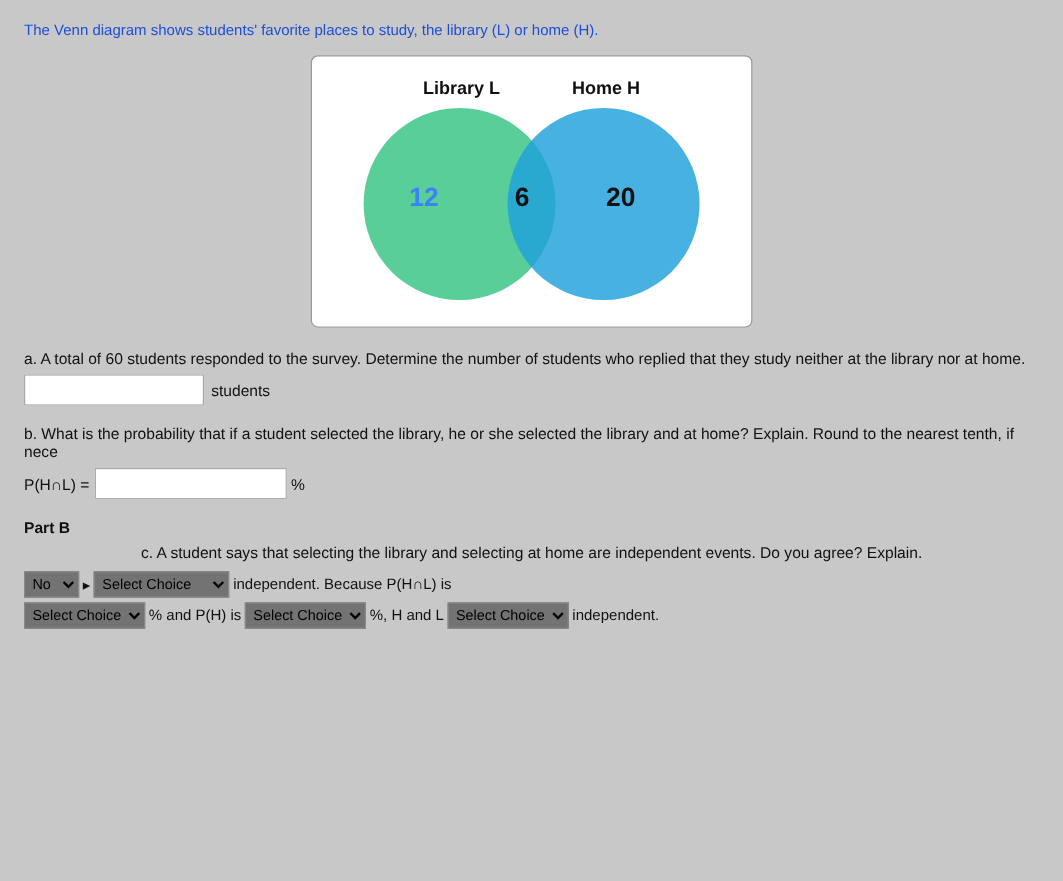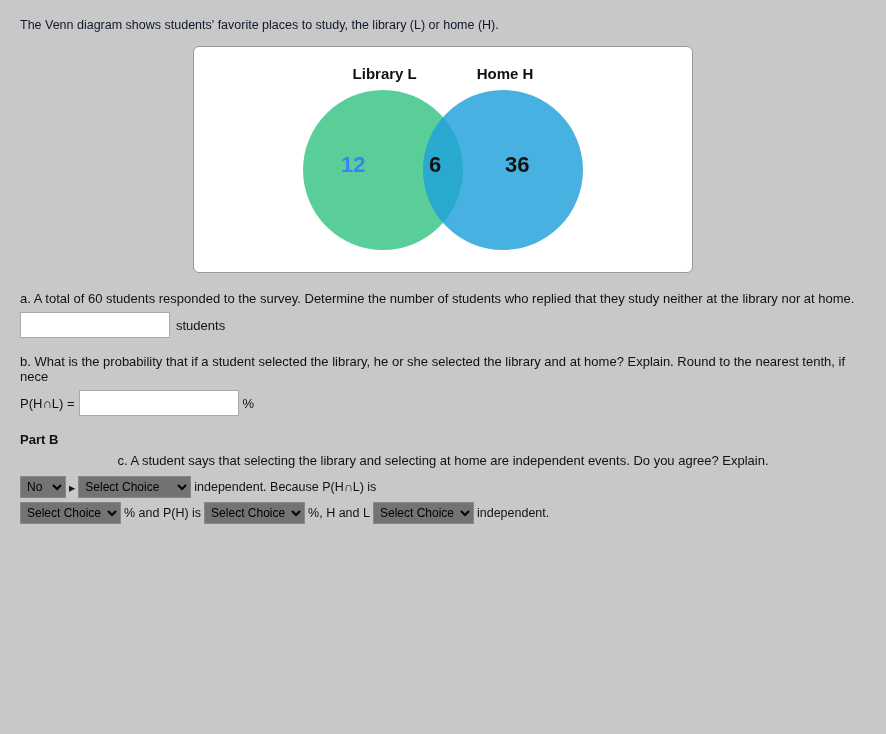--- a/index.html
+++ b/index.html
@@ -8,27 +8,27 @@
       font-family: Arial, sans-serif;
       font-size: 13px;
       color: #111;
       width: 886px;
       min-height: 734px;
       padding: 18px 20px;
     }
     .intro-text {
       font-size: 12.5px;
       margin-bottom: 14px;
-      color: #0f172a;
+      color: #1d4ed8;
     }
     .venn-container {
       background: white;
       border: 1px solid #999;
       border-radius: 6px;
-      width: 500px;
+      width: 368px;
       margin: 0 auto 18px auto;
       padding: 18px 10px 22px 10px;
       display: flex;
       flex-direction: column;
       align-items: center;
     }
     .venn-labels {
       display: flex;
       justify-content: center;
       gap: 60px;
@@ -158,21 +158,21 @@
 <div class="venn-container">
   <div class="venn-labels">
     <span>Library L</span>
     <span>Home H</span>
   </div>
   <div class="venn-diagram">
     <div class="circle-l"></div>
     <div class="circle-h"></div>
     <span class="venn-num-l">12</span>
     <span class="venn-num-mid">6</span>
-    <span class="venn-num-h">36</span>
+    <span class="venn-num-h">20</span>
   </div>
 </div>
 
 <div class="section-label">a. A total of 60 students responded to the survey. Determine the number of students who replied that they study neither at the library nor at home.</div>
 <div class="answer-row">
   <input class="text-input" type="text" placeholder="" style="">
   <span>students</span>
 </div>
 
 <div class="section-label">b. What is the probability that if a student selected the library, he or she selected the library and at home? Explain. Round to the nearest tenth, if nece</div>

